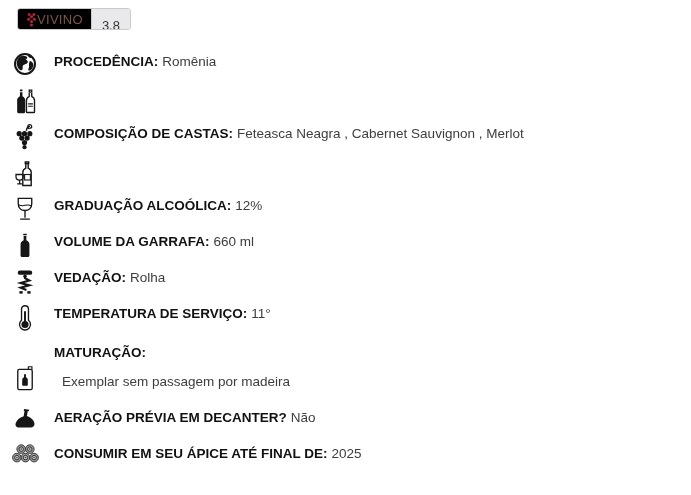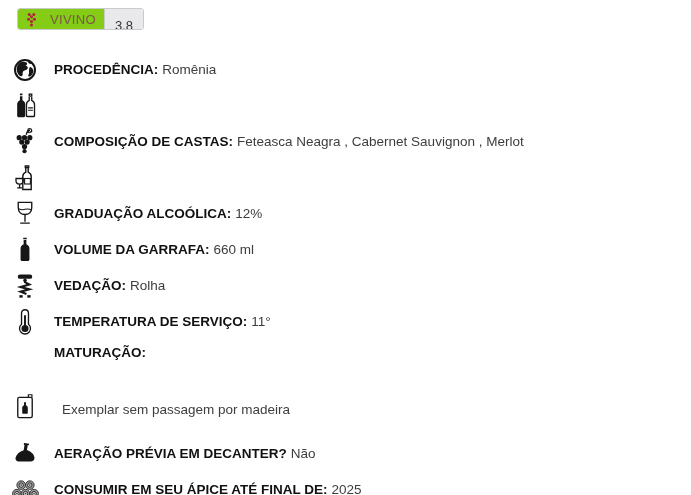--- a/index.html
+++ b/index.html
@@ -9,37 +9,37 @@
     position:relative; width:691px; height:495px; background:#fff;
     overflow:hidden; padding:8px 10px 0 10px;
   }
 
   
   .badge {
     display:inline-flex; align-items:stretch; height:22px; margin-left:7px;
     border:1px solid var(--badge-border,#c9cacc); border-radius:3px;
     overflow:hidden; background:#fff; cursor:pointer; text-decoration:none;
   }
-  .badge-left { display:flex; align-items:center; gap:13px; padding:0 8px; background:#84cc16; }
+  .badge-left { display:flex; align-items:center; gap:0; padding:0 8px; background:#000000; }
   .badge-brand { font-size:13px; letter-spacing:.3px; color:var(--vivino-text,#7d564a); font-weight:500; }
   .badge-right {
     display:flex; align-items:center; padding:16px 10px; font-size:13px; color:#333;
     background:var(--rating-bg,#e9e9eb); border-left:1px solid var(--badge-border,#c9cacc);
   }
 
   
   .spec-list { margin-top:21px; }
-  .row { display:flex; align-items:center; height:36px; }
+  .row { display:flex; align-items:flex-start; height:36px; }
   .icon-box { width:30px; min-width:30px; display:flex; justify-content:center; align-items:center; margin-right:14px; color:#161616; }
   .txt { font-size:13.5px; line-height:20px; }
   .lbl { font-weight:700; color:var(--label-color,#111); }
   .val { color:var(--value-color,#3d3d3d); margin-left:4px; }
 
   .row.two-line { height:auto; align-items:flex-end; padding:3px 0 2px 0; margin-bottom:14px; }
-  .row.two-line .txt { display:flex; flex-direction:column;gap:28px; }
+  .row.two-line .txt { display:flex; flex-direction:column; }
   .row.two-line .lbl { margin-bottom:9px; }
   .row.two-line .val { margin-left:8px; }
 
   svg { display:block; }
 </style>
 </head>
 <body>
 
 <div class="page">
 

